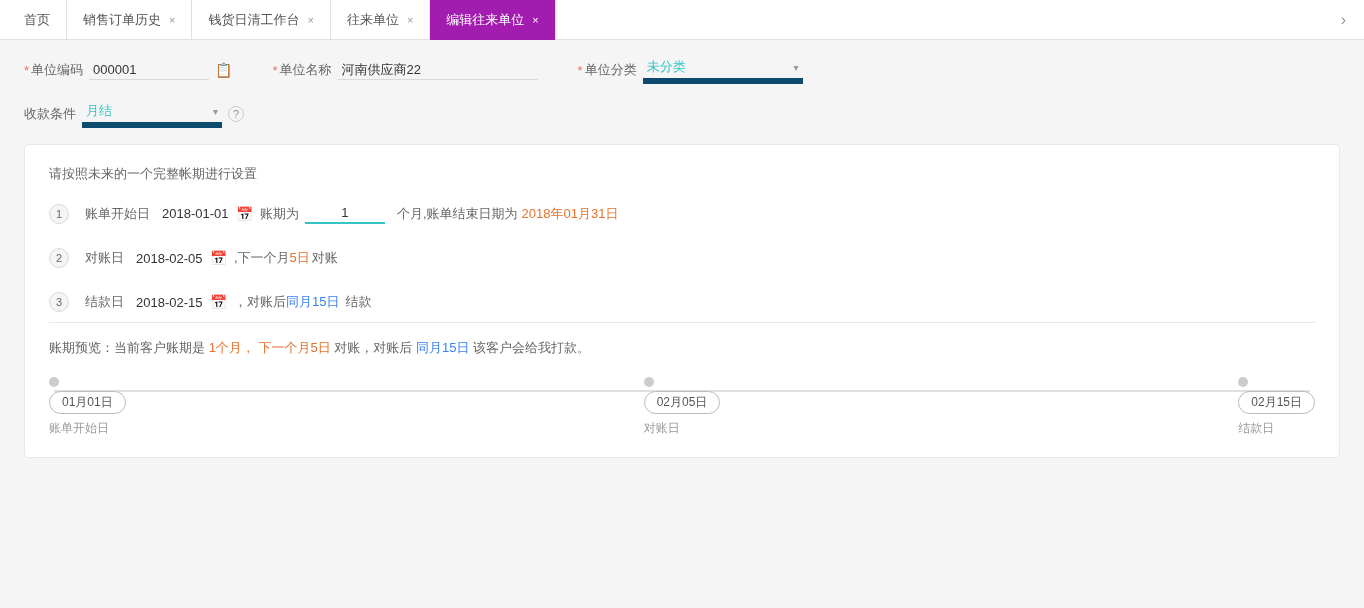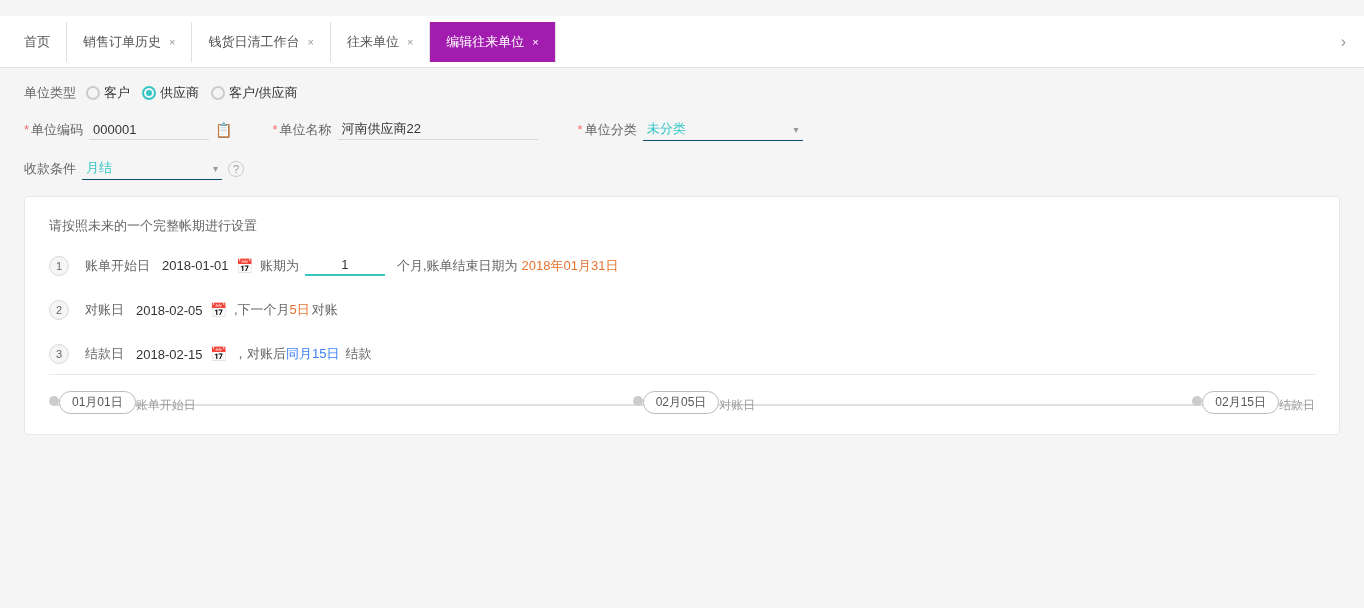--- a/index.html
+++ b/index.html
@@ -4,23 +4,22 @@
   <style>
     * { box-sizing: border-box; margin: 0; padding: 0; }
     body { font-family: 'Microsoft YaHei', Arial, sans-serif; font-size: 13px; background: #f5f5f5; color: #333; }
 
     
     .tabs-bar {
       display: flex;
       align-items: center;
       background: #fff;
       border-bottom: 1px solid #e0e0e0;
-      height: 52px;
+      height: 40px;
       padding: 0 8px;
-      margin-top: 16px;
     }
     .tab-item {
       display: flex;
       align-items: center;
       padding: 0 16px;
       height: 40px;
       cursor: pointer;
       font-size: 13px;
       color: #555;
       border-right: 1px solid #e0e0e0;
@@ -112,21 +111,21 @@
       width: 6px;
       height: 6px;
       border-radius: 50%;
       background: #36c5c5;
     }
 
     
     .select-wrapper {
       display: flex;
       align-items: center;
-      border-bottom: 1px solid #0c4a6e;
+      border-bottom: 6px solid #0c4a6e;
       padding: 2px 4px;
       min-width: 120px;
       cursor: pointer;
     }
     .select-value {
       color: #36c5c5;
       flex: 1;
     }
     .select-arrow {
       color: #999;
@@ -242,22 +241,22 @@
     }
     .tl-items {
       display: flex;
       align-items: flex-start;
       justify-content: space-between;
       position: relative;
       z-index: 1;
     }
     .tl-item {
       display: flex;
-      flex-direction: row;
-      align-items: center;
+      flex-direction: column;
+      align-items: flex-start;
     }
     .tl-dot {
       width: 10px;
       height: 10px;
       border-radius: 50%;
       background: #ccc;
       margin-bottom: 4px;
     }
     .tl-badge {
       border: 1px solid #bbb;
@@ -294,37 +293,20 @@
   </div>
   <div class="tab-item active">
     <span>编辑往来单位</span>
     <span class="close-btn">×</span>
   </div>
   <div class="tab-more">›</div>
 </div>
 
 <div class="page-content">
 
-  <div class="form-row">
-    <span class="unit-type-label form-label">单位类型</span>
-    <div class="radio-group">
-      <div class="radio-item">
-        <span class="radio-circle"></span>
-        <span>客户</span>
-      </div>
-      <div class="radio-item">
-        <span class="radio-circle checked"></span>
-        <span>供应商</span>
-      </div>
-      <div class="radio-item">
-        <span class="radio-circle"></span>
-        <span>客户/供应商</span>
-      </div>
-    </div>
-  </div>
 
   <div class="form-row">
     <div class="field-group">
       <span class="required-star">*</span>
       <span class="form-label">单位编码</span>
       <input class="form-input" type="text" value="000001" style="width: 120px;">
       <span class="calendar-icon">📋</span>
     </div>
     <div class="field-group">
       <span class="required-star">*</span>
@@ -379,20 +361,28 @@
       <span class="step-label">结款日</span>
       <span class="step-date">2018-02-15</span>
       <span class="calendar-icon">📅</span>
       <span class="step-desc">，对账后</span>
       <span class="highlight-teal">同月15日</span>
       <span class="step-desc" style="margin-left:6px;">结款</span>
     </div>
 
     <hr style="border:none; border-top: 1px solid #e8e8e8; margin: 10px 0 16px 0;">
 
+    <div class="preview-text">
+      <span>账期预览：当前客户账期是</span>
+      <span class="highlight-orange">1个月，</span>
+      <span class="highlight-orange">下一个月5日</span>
+      <span>对账，对账后</span>
+      <span class="highlight-teal">同月15日</span>
+      <span>该客户会给我打款。</span>
+    </div>
 
     <div class="timeline-wrapper">
       <div class="tl-line-full"></div>
       <div class="tl-items">
 
         <div class="tl-item">
           <div class="tl-dot"></div>
           <div class="tl-badge">01月01日</div>
           <div class="tl-sub-label">账单开始日</div>
         </div>

